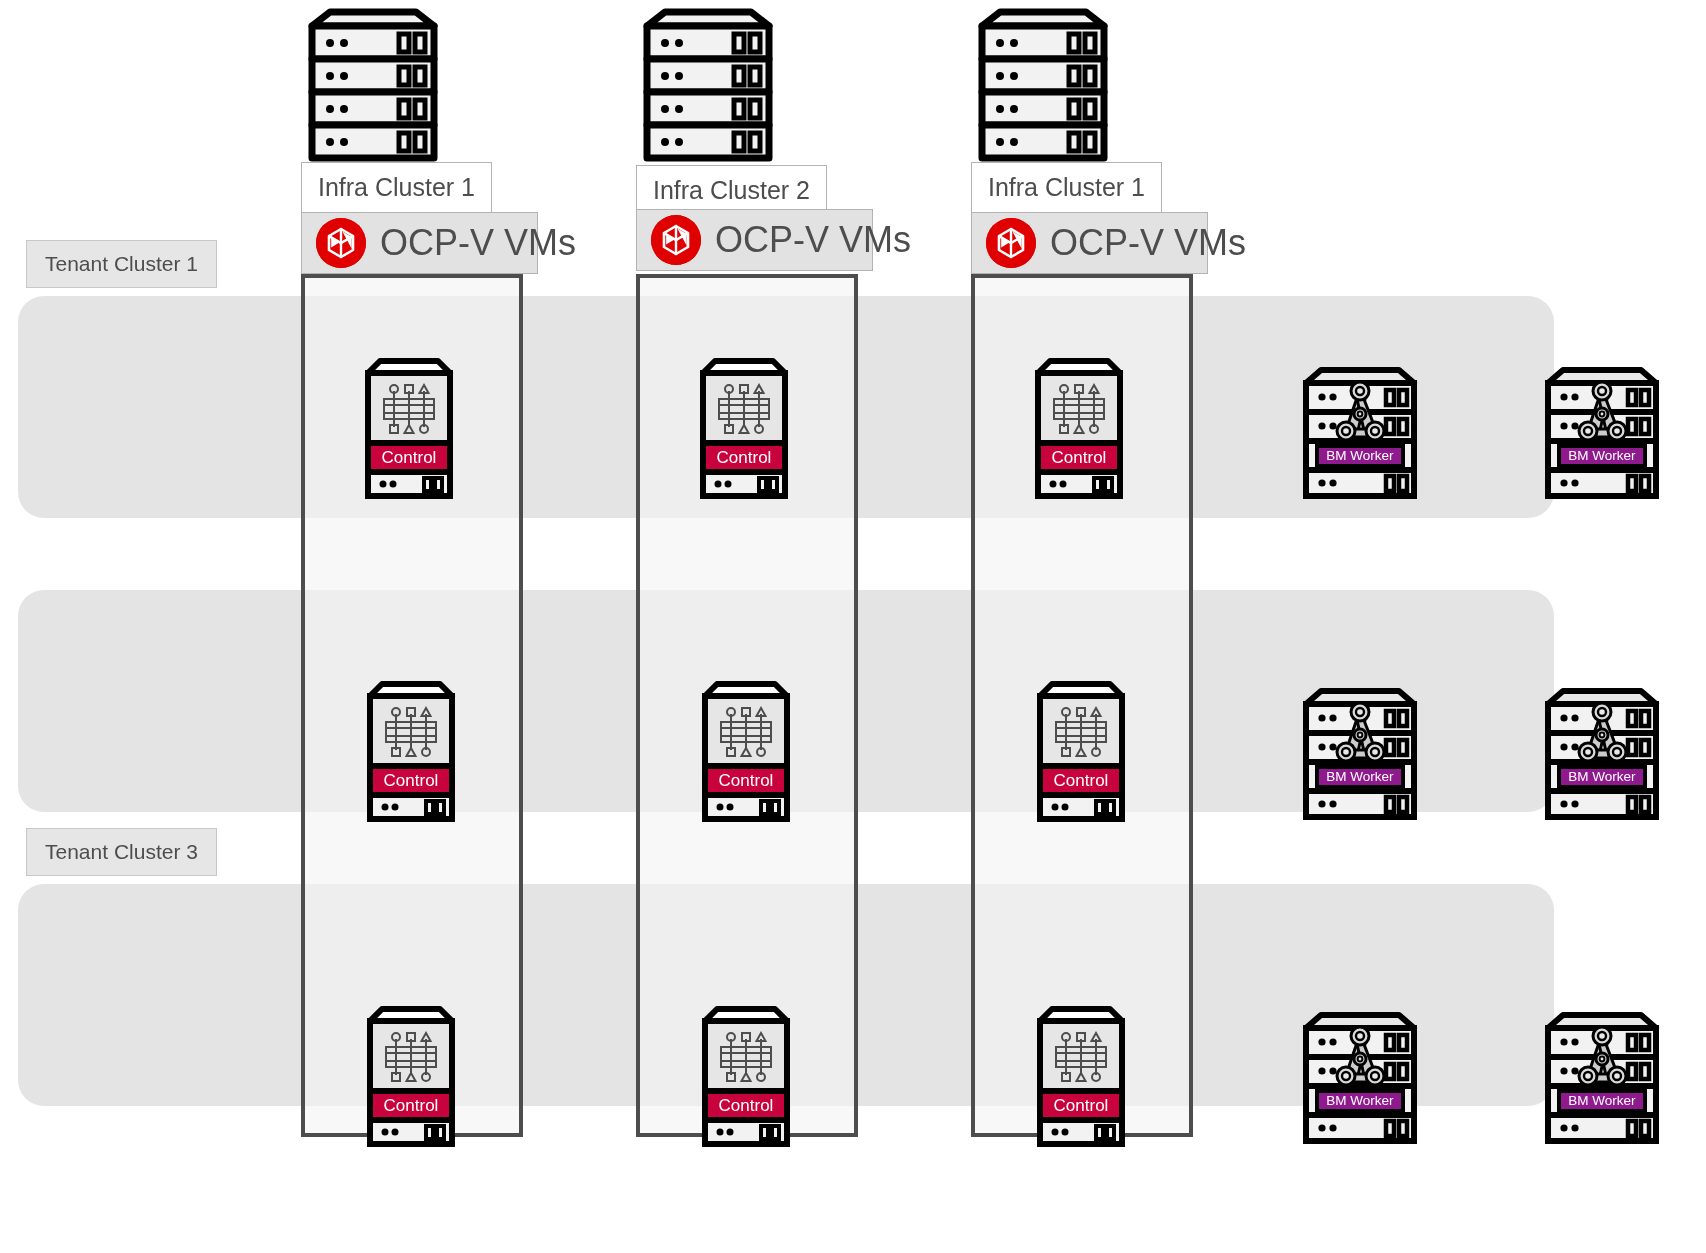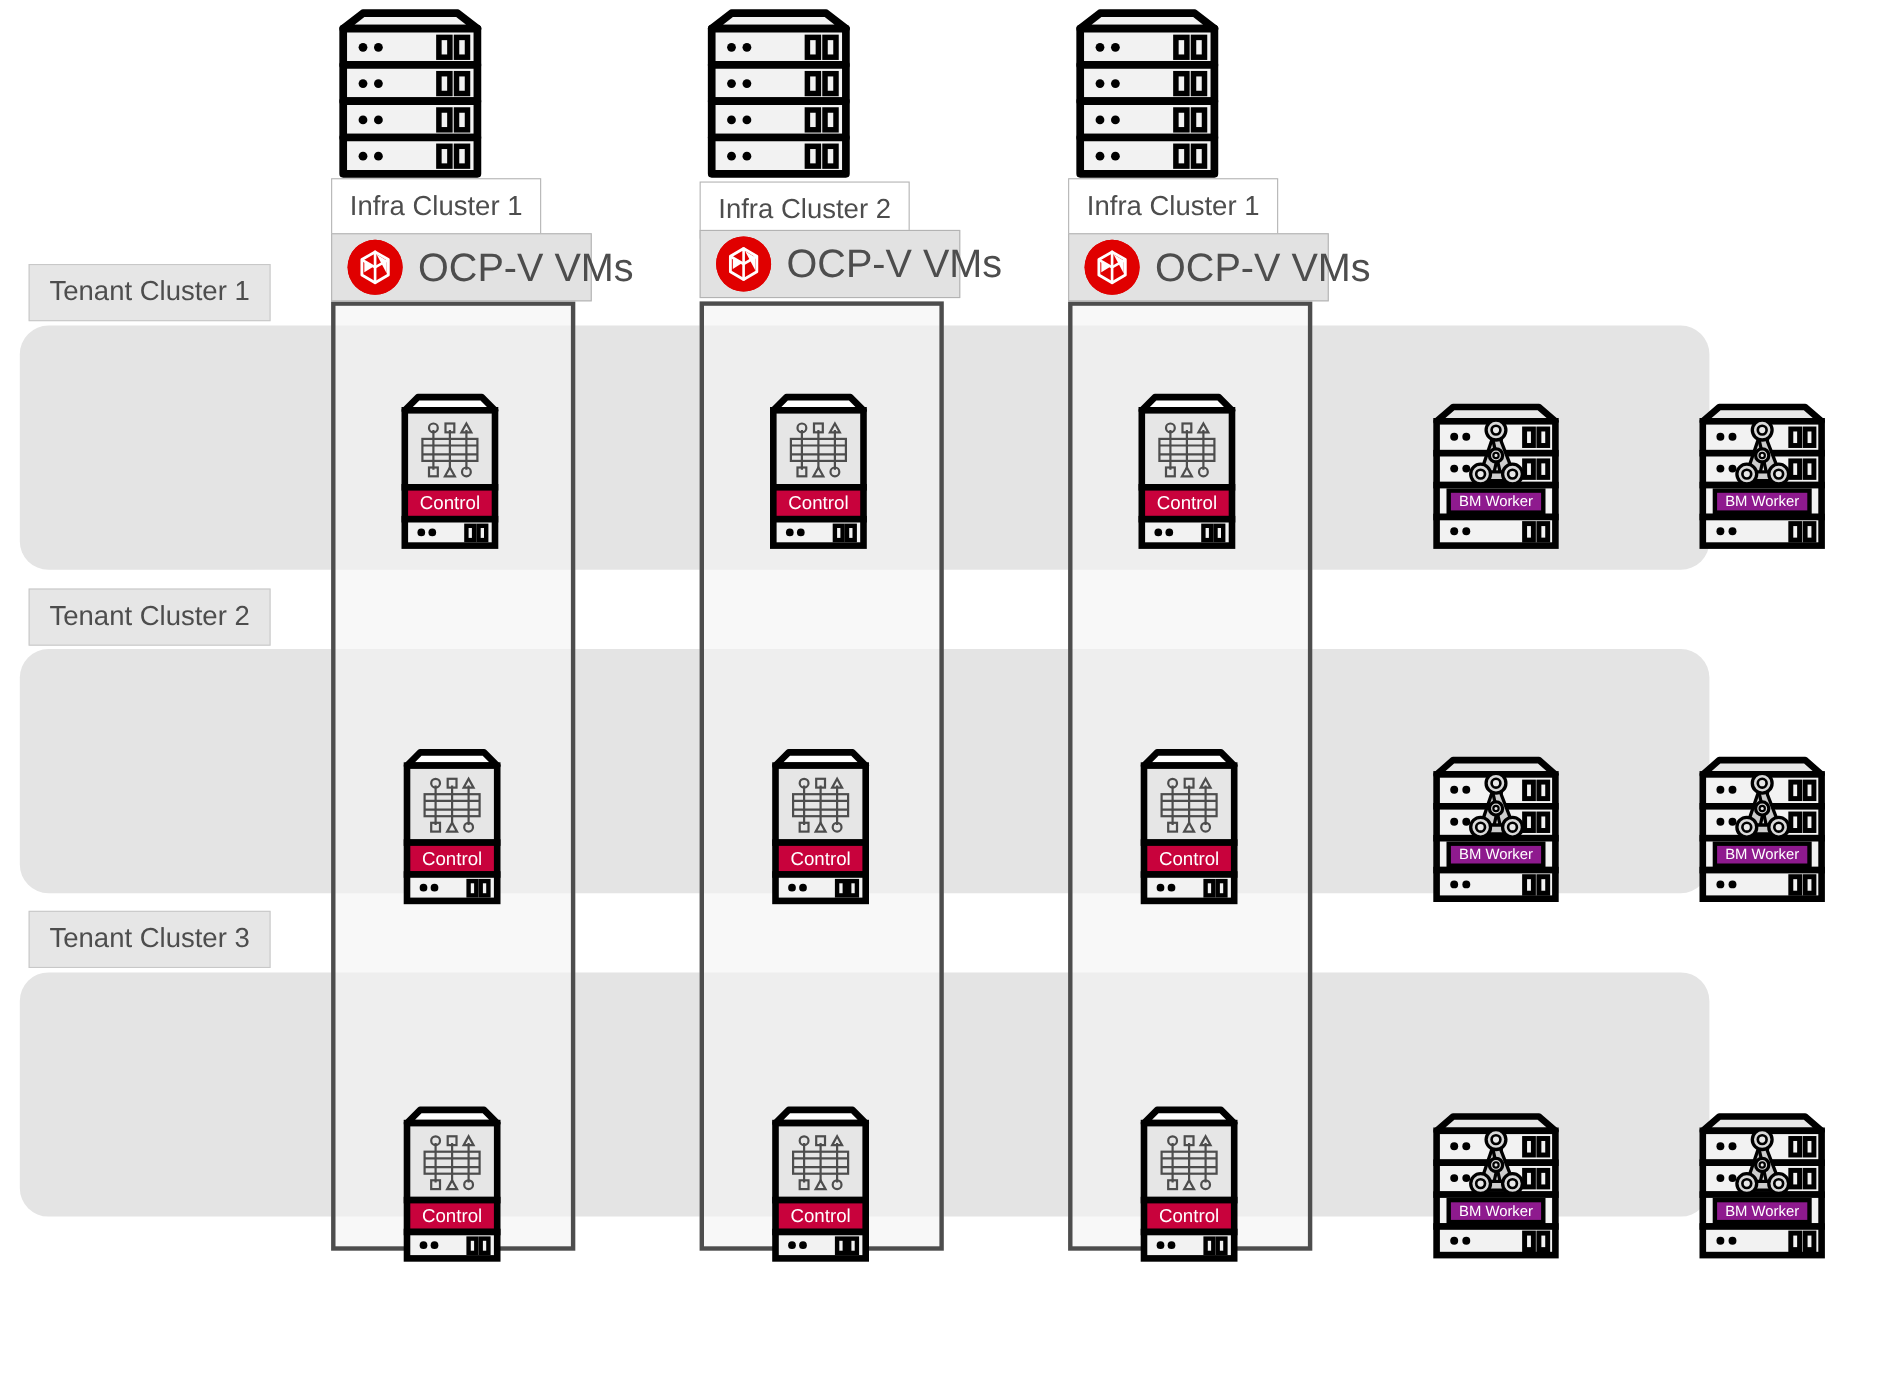--- a/index.html
+++ b/index.html
@@ -24,21 +24,21 @@
     background: #e4e4e4;
     border-radius: 26px;
     z-index: 1;
   }
   .tenant-label {
     position: absolute;
     left: 26px;
     background: #e6e6e6;
     border: 1px solid #c8c8c8;
     color: #4d4d4d;
-    font-size: 25px;
+    font-size: 21px;
     line-height: 1;
     padding: 12px 18px 13px 18px;
     white-space: nowrap;
     z-index: 6;
   }
 
   
   .infra-col {
     position: absolute;
     top: 274px;
@@ -258,21 +258,20 @@
         <path d="M25 11 L25 39"></path>
         <path d="M13.6 18.4 L25 25 L36.4 18.4"></path>
       </g>
       <path d="M26.4 13.4 L35.6 18.8 L35.6 30.6 Z" fill="#ffffff"></path>
       <path d="M15.2 19.6 L23.4 24.4 L15.2 29.6 Z" fill="#ffffff"></path>
     </svg>
     <span class="ocpv-text">OCP-V VMs</span>
   </div>
 
   <div class="tenant-label" style="top:240px;">Tenant Cluster 1</div>
-  <div class="tenant-label" style="top:535px;">Tenant Cluster 2</div>
   <div class="tenant-label" style="top:828px;">Tenant Cluster 3</div>
 
   <div class="control-node" style="left:364px; top:357px;">
     <svg width="90" height="143" viewBox="0 0 90 143">
       <path d="M4 16 L16 4 L74 4 L86 16 Z" fill="#ffffff" stroke="#000000" stroke-width="6" stroke-linejoin="round"></path>
       <rect x="4" y="16" width="82" height="70" fill="#e6e6e6" stroke="#000000" stroke-width="6"></rect>
       <g fill="none" stroke="#4d4d4d" stroke-width="2">
         <rect x="20" y="42" width="50" height="20"></rect>
         <path d="M20 48 L70 48 M20 56 L70 56"></path>
         <path d="M30 34 L30 70 M45 34 L45 70 M60 34 L60 70"></path>

